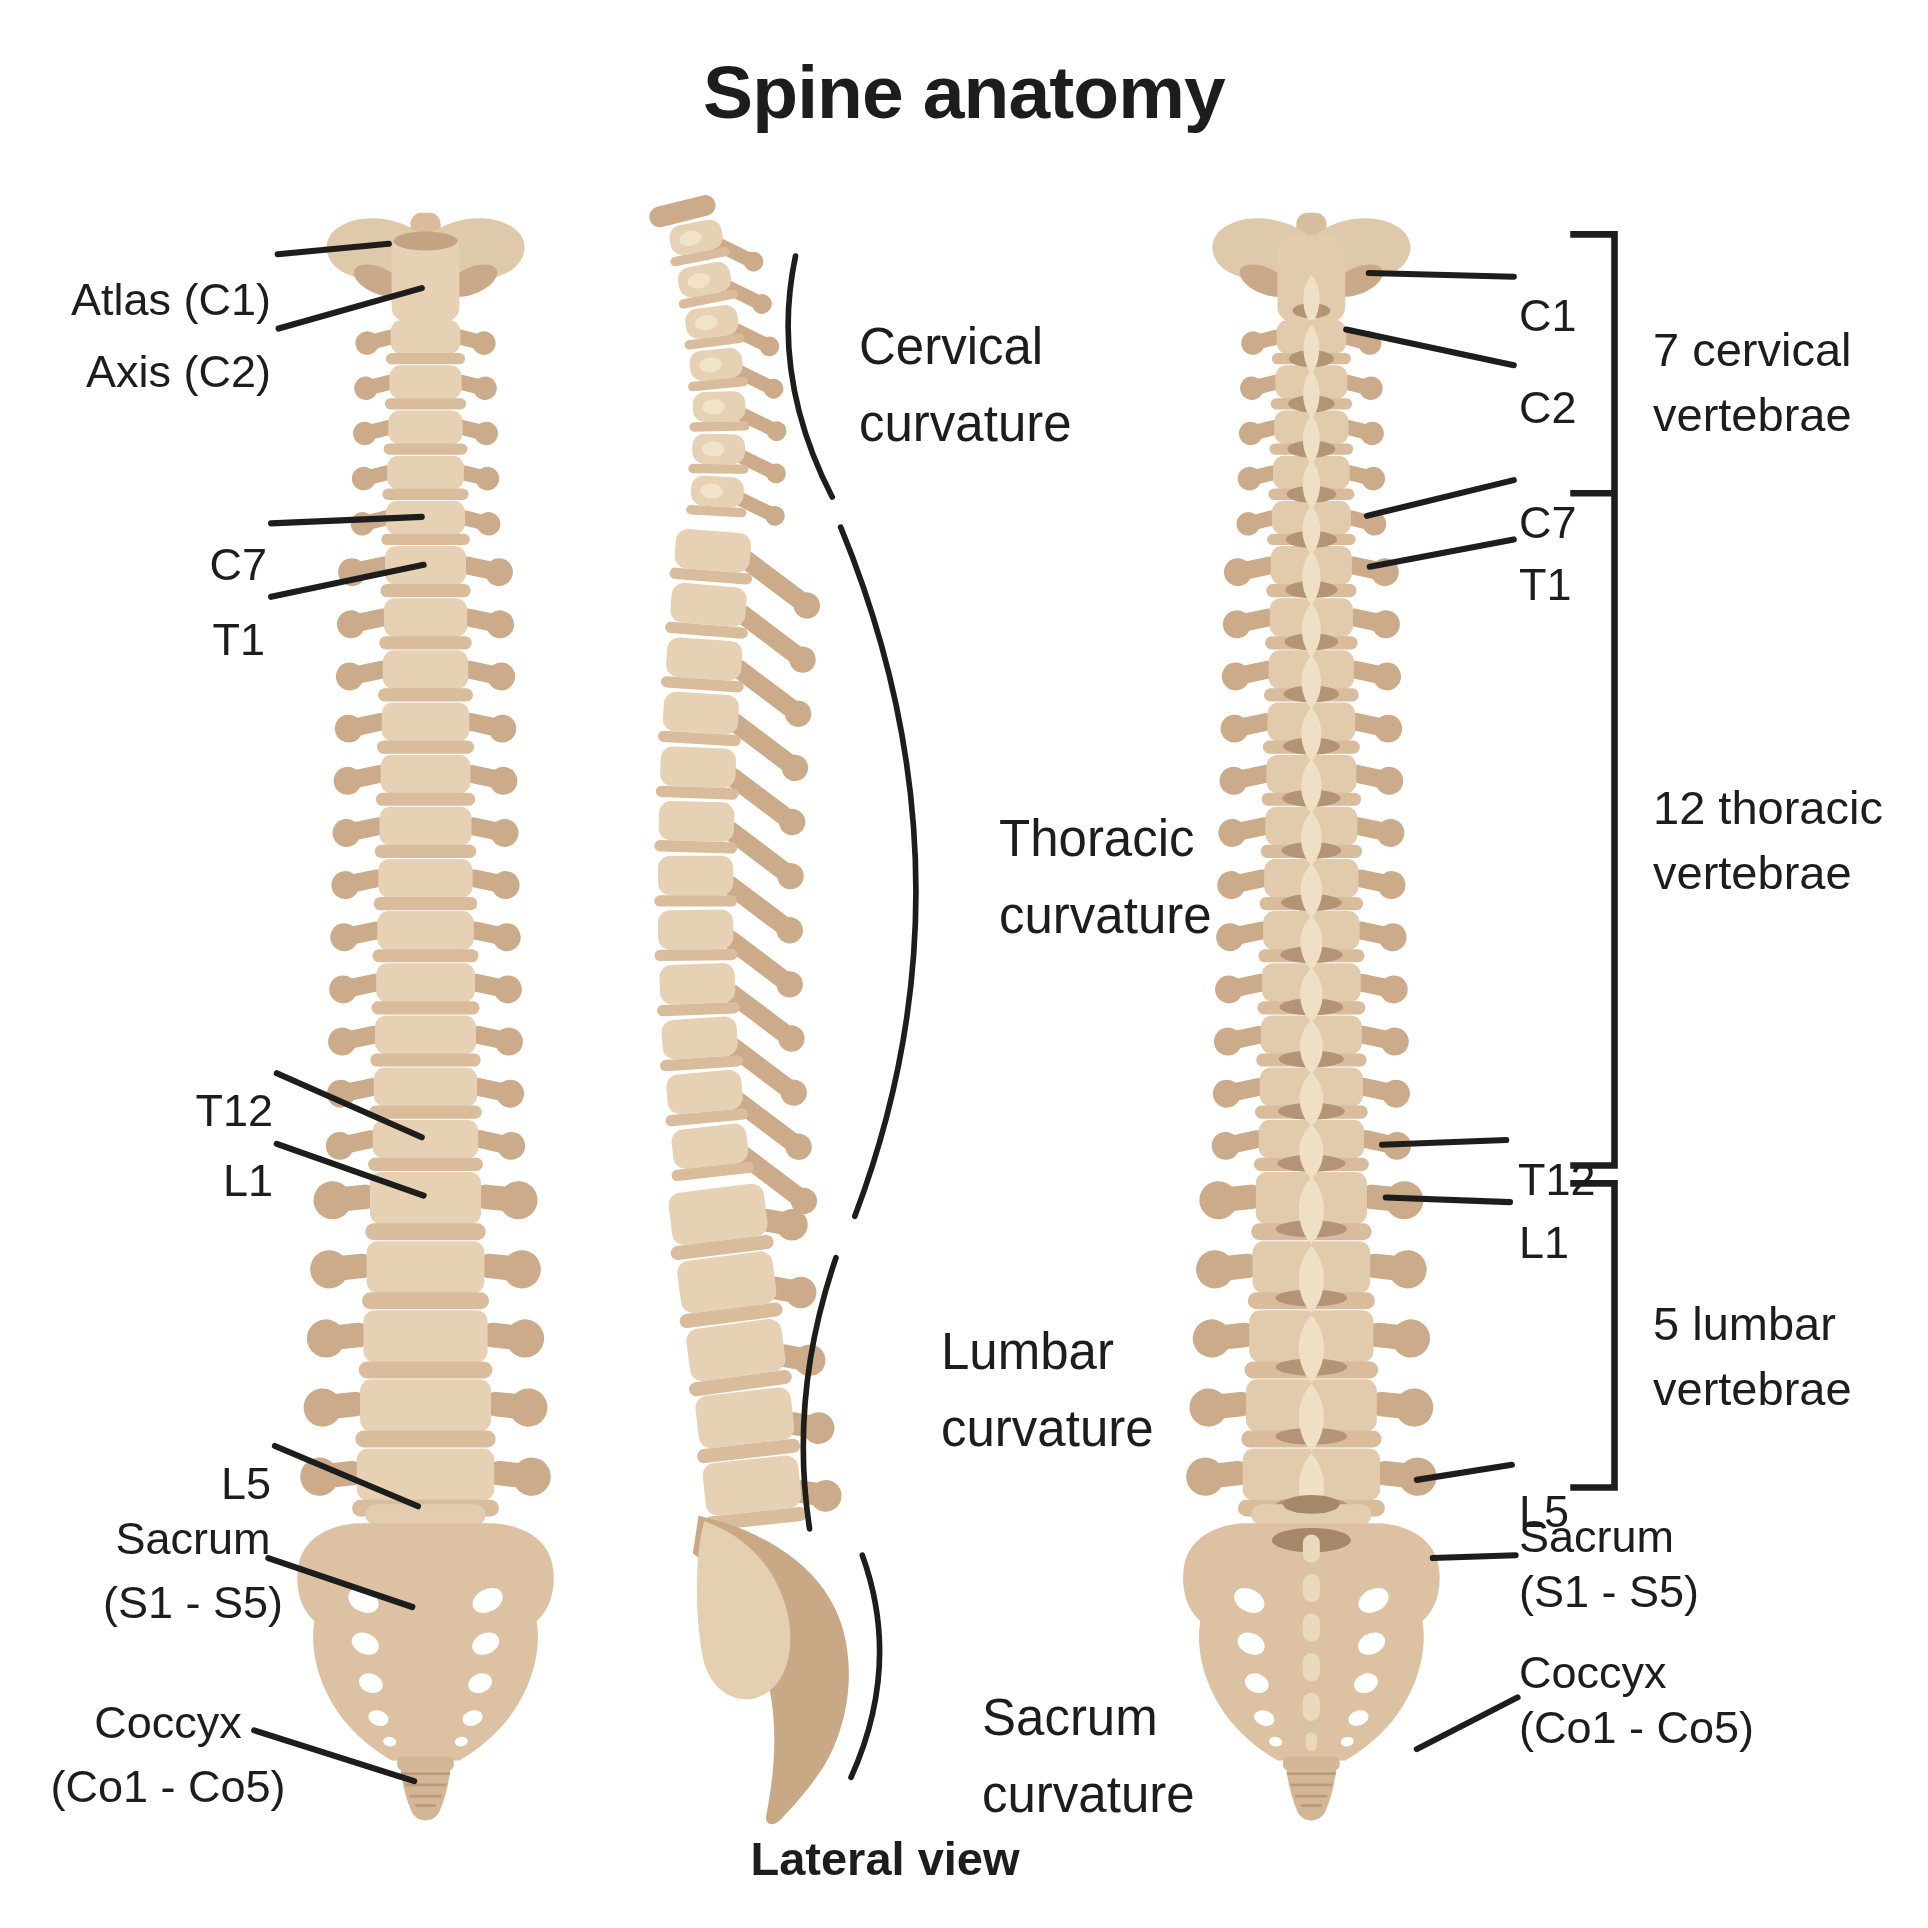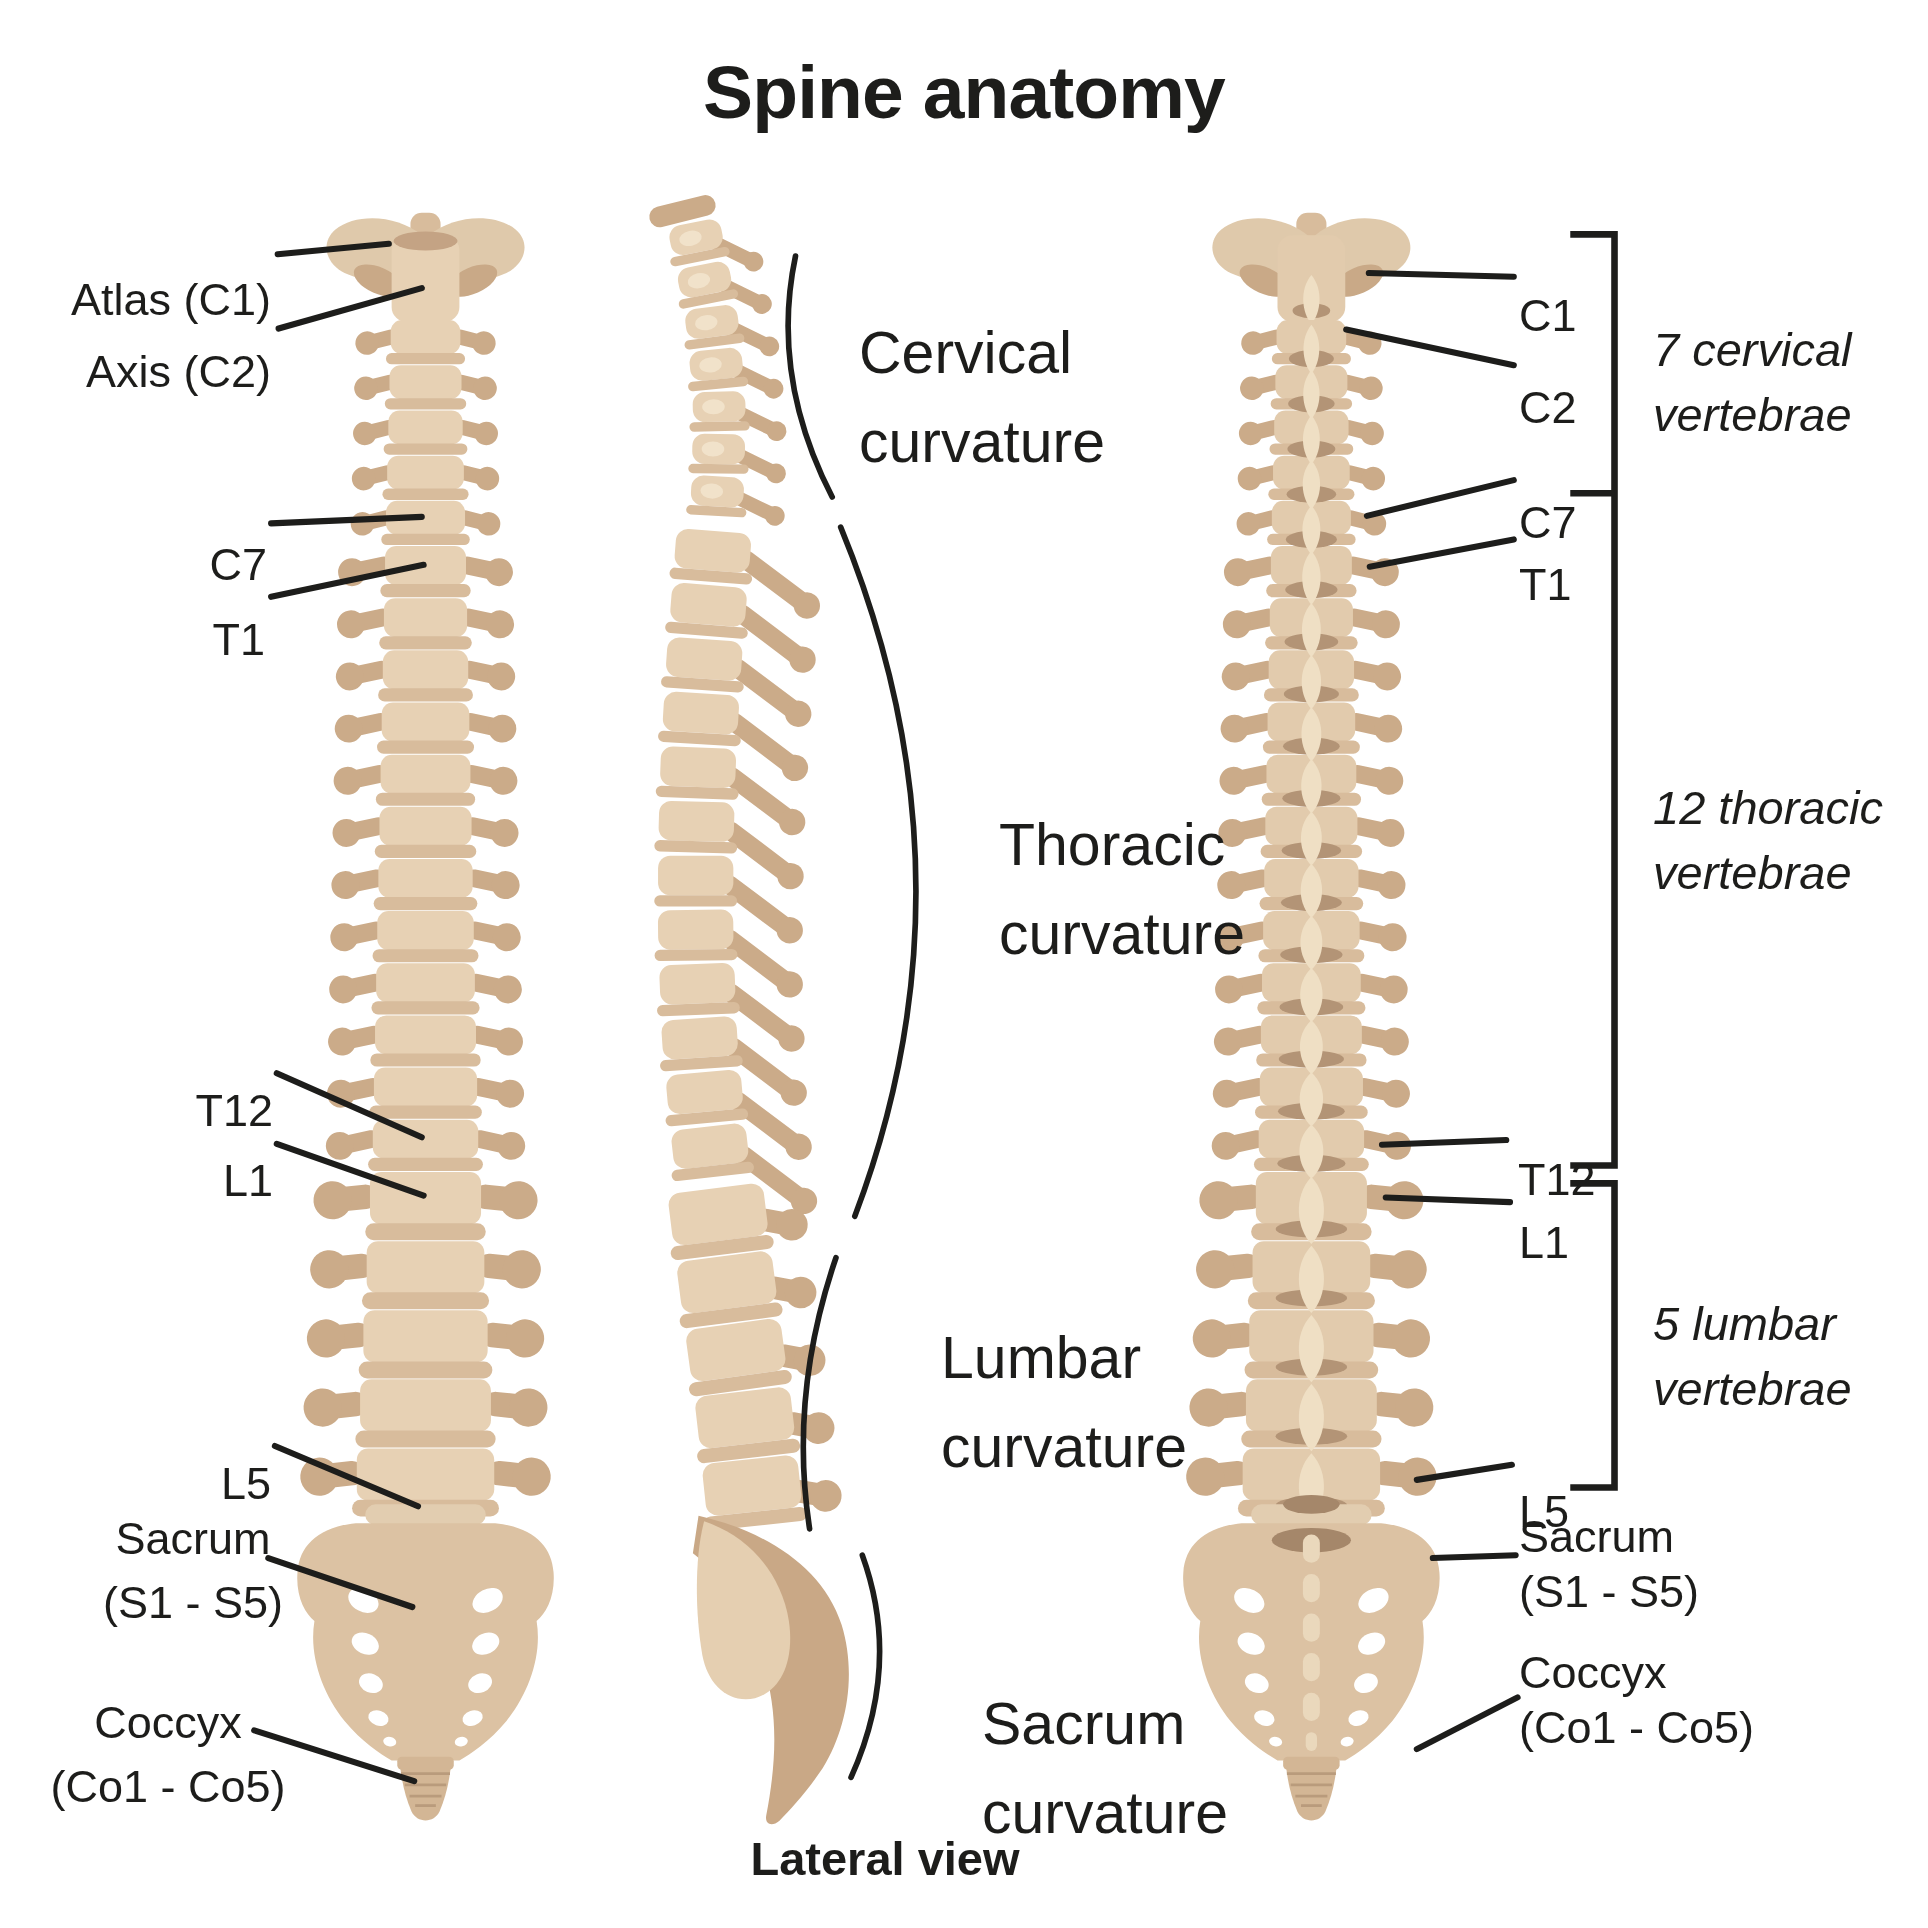--- a/index.html
+++ b/index.html
@@ -7,22 +7,22 @@
        font-family:"Liberation Sans", sans-serif;color:#1d1d1b;}
   .stage{position:absolute;inset:0;}
   svg#art{position:absolute;left:0;top:0;}
   .title{position:absolute;left:964px;top:49px;transform:translateX(-50%);
          font-size:75px;font-weight:700;letter-spacing:-0.9px;margin:0;white-space:nowrap;}
   .lbl{position:absolute;font-size:45px;line-height:1.15;white-space:pre-line;}
   .r{right:var(--r);top:var(--y);transform:translateY(-50%);text-align:center;white-space:nowrap;margin-top:40px;}
   .l{left:var(--x);top:var(--y);transform:translateY(-50%);white-space:nowrap;margin-top:41px;}
   .cblock{left:var(--x);top:var(--y);transform:translateX(-50%);text-align:center;line-height:1.42;}
   .lblock{left:var(--x);top:var(--y);line-height:1.42;}
-  .mblock{left:var(--x);top:var(--y);font-size:59px;line-height:1.5;}
-  .gblock{left:var(--x);top:var(--y);font-size:47px;line-height:1.38;font-style:italic;}
+  .mblock{left:var(--x);top:var(--y);font-size:51px;line-height:1.5;}
+  .gblock{left:var(--x);top:var(--y);font-size:47px;line-height:1.38;}
   .cap{position:absolute;left:var(--x);top:1831px;transform:translateX(-50%);
        font-size:47px;font-weight:700;white-space:nowrap;}
 </style>
 </head>
 <body>
 
 <div class="stage">
 
   <svg id="art" width="1928" height="1928" viewBox="0 0 2048 2048">
       <g>

